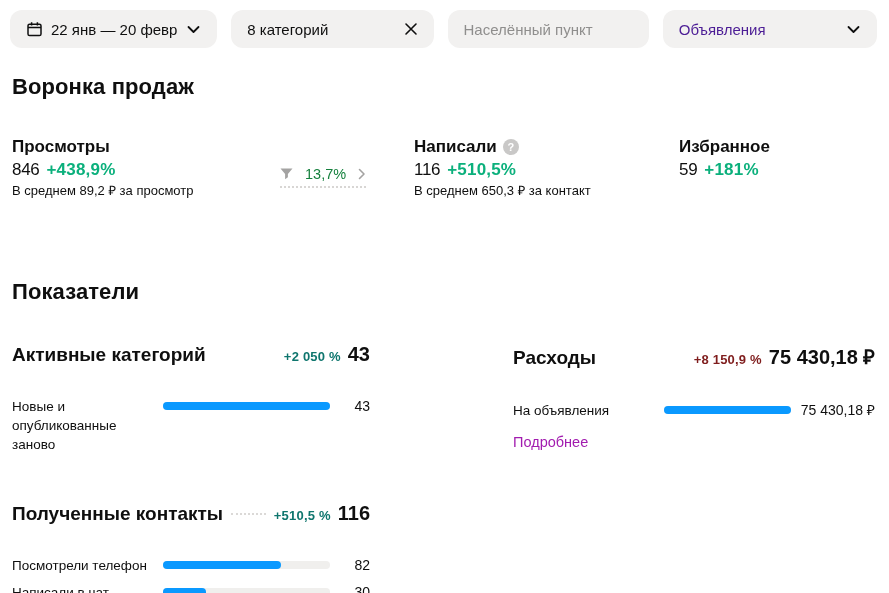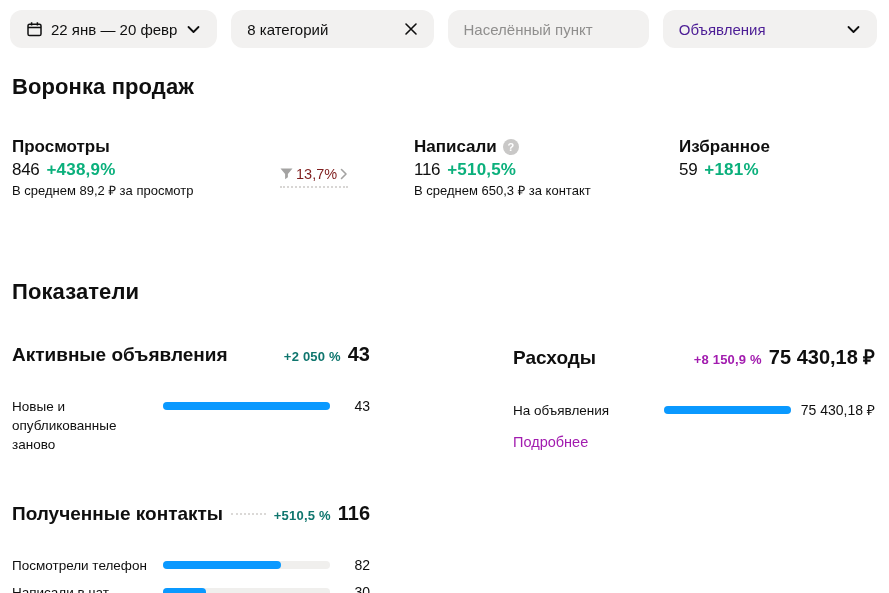--- a/index.html
+++ b/index.html
@@ -39,35 +39,35 @@
   .metric-col2 { width:265px; }
   .m-title-row { display:flex; align-items:center; gap:6px; }
   .m-title { font-size:17px; font-weight:700; }
   .m-value-row { margin-top:3px; display:flex; align-items:baseline; gap:7px; }
   .m-value { font-size:17px; font-weight:400; letter-spacing:-.3px; }
   .m-delta { font-size:17px; font-weight:600; color:#0bb07c; letter-spacing:.2px; }
   .m-sub { margin-top:1px; font-size:13px; }
   .help { width:16px; height:16px; border-radius:50%; background:#c9c8c7; color:#fff;
     font-size:11px; font-weight:700; display:inline-flex; align-items:center;
     justify-content:center; cursor:pointer; }
-  .conv-badge { display:inline-flex; align-items:center; gap:3px; color:#7f1d1d;
+  .conv-badge { display:inline-flex; align-items:center; gap:12px; color:#15803d;
     font-size:14.5px; border-bottom:2px dotted #d8d6d4; padding-bottom:4px; cursor:pointer; }
 
   
   .cols { display:flex; gap:143px; margin:38px 0 0 2px; }
   .col-left { width:358px; }
   .col-right { width:362px; }
   .card-contacts { margin-top:48px; }
   .card-head { display:flex; align-items:baseline; }
   .c-title { font-size:19px; font-weight:700; white-space:nowrap; }
   .leader { flex:1; margin:0 8px; }
   .leader.dotted { border-bottom:2px dotted #dbd9d7; transform:translateY(-5px); }
   .c-delta { font-size:13px; font-weight:600; letter-spacing:.2px; margin-right:7px; white-space:nowrap; }
   .c-delta.green { color:#0f766e; }
-  .c-delta.grey { color:#a21caf; }
+  .c-delta.grey { color:#7f1d1d; }
   .c-total { font-size:20px; font-weight:700; white-space:nowrap; }
   .brow { display:flex; align-items:flex-start; margin-top:31px; }
   .brow + .brow { margin-top:8px; }
   .b-label { width:151px; font-size:13.5px; line-height:19px; }
   .b-track { flex:1; height:8px; border-radius:4px; background:#f0efed; margin-top:5px; }
   .b-fill { height:8px; border-radius:4px; background:#0a99ff; }
   .b-value { min-width:30px; margin-left:10px; text-align:right; font-size:14px;
     line-height:18px; white-space:nowrap; }
   .more-link { display:inline-block; margin-top:14px; font-size:14.5px; color:#a21caf;
     text-decoration:none; cursor:pointer; }
@@ -165,21 +165,21 @@
     </div>
   </div>
 
   <h1 class="h-section h-indicators">Показатели</h1>
 
   <div class="cols">
     <div class="col-left">
 
       <div class="card">
         <div class="card-head">
-          <span class="c-title">Активные объявления</span>
+          <span class="c-title">Активные категорий</span>
           <span class="leader"></span>
           <span class="c-delta green">+2 050 %</span>
           <span class="c-total">43</span>
         </div>
         <div class="brow">
           <div class="b-label">Новые и опубликованные заново</div>
           <div class="b-track">
             <div class="b-fill" style="width: 100%;"></div>
           </div>
           <div class="b-value">43</div>

